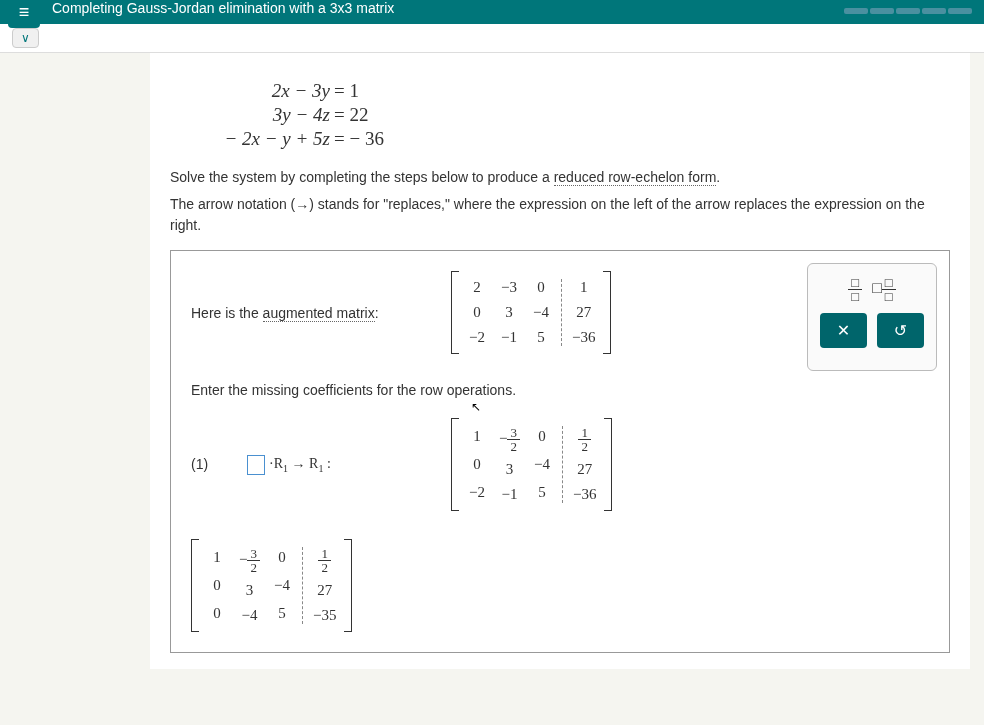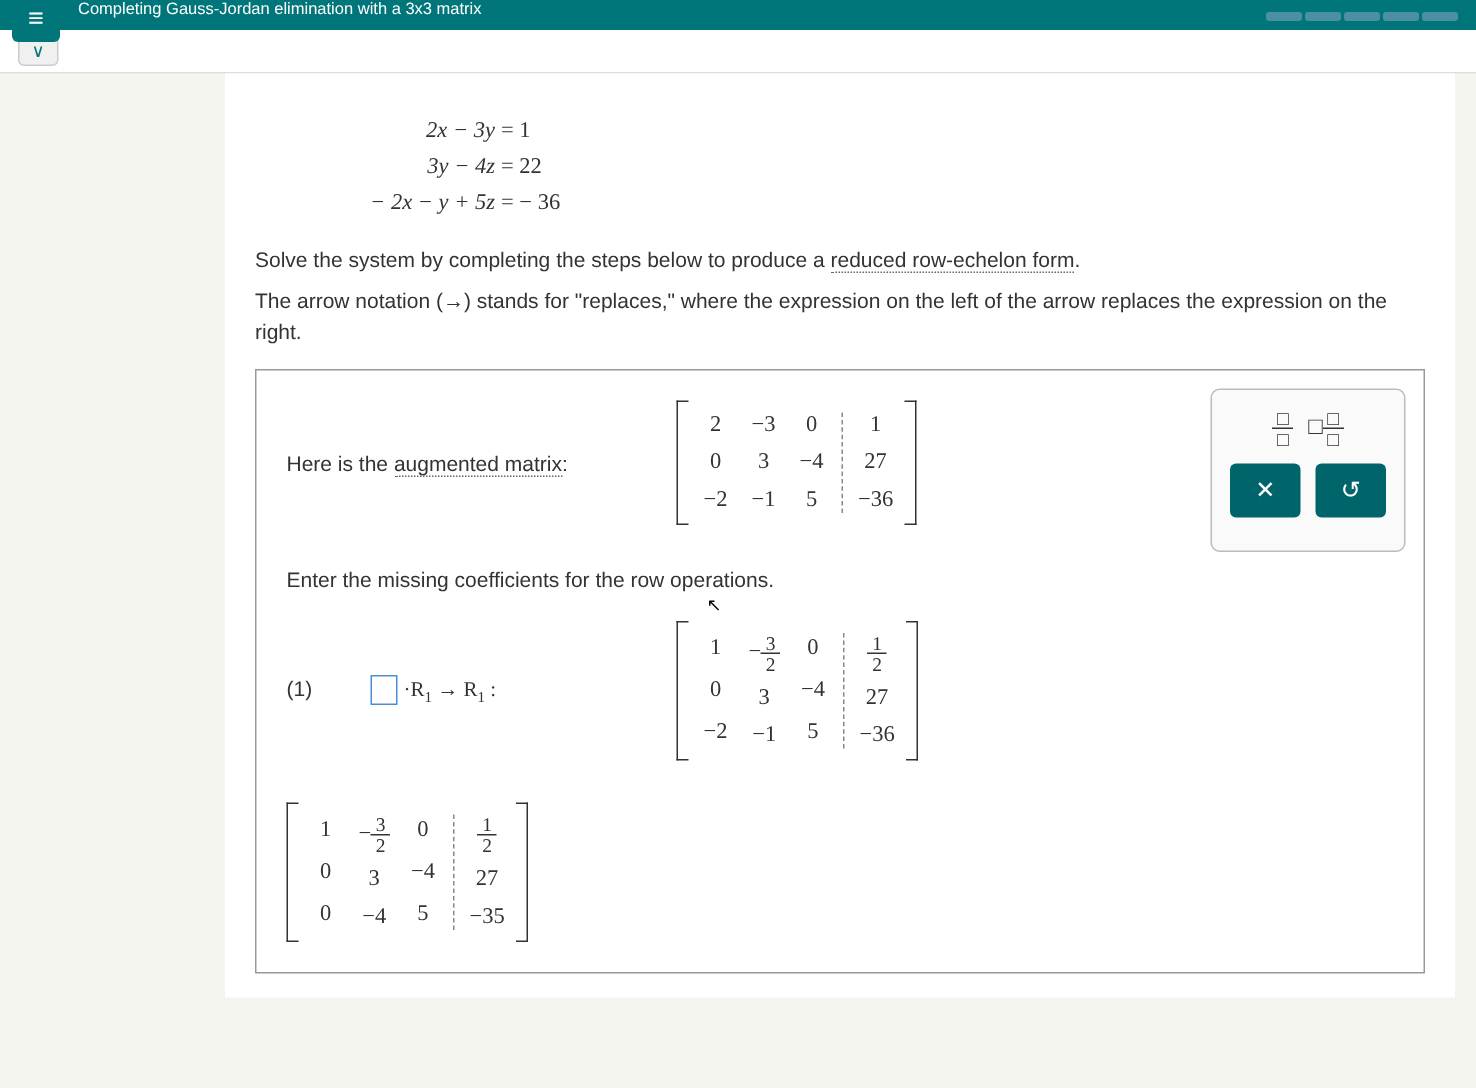--- a/index.html
+++ b/index.html
@@ -1,27 +1,27 @@
 <!DOCTYPE html>
 <html><head>
 <meta charset="utf-8">
 <style>
 * { margin: 0; padding: 0; box-sizing: border-box; }
 body { font-family: Arial, sans-serif; background: #f5f5f0; font-size: 14px; color: #333; }
 .header { background: #00767a; color: white; padding: 0 12px 8px 52px; position: relative; }
 .menu-btn { position: absolute; left: 8px; top: -4px; width: 32px; height: 32px; background: #00767a; border: none; color: white; font-size: 18px; cursor: pointer; border-radius: 4px; }
-.header-title { font-size: 11px; font-weight: normal; }
+.header-title { font-size: 14px; font-weight: normal; }
 .chevron-bar { background: white; border-bottom: 1px solid #ddd; padding: 4px 12px; }
 .chevron { display: inline-block; background: #f0f0f0; border: 1px solid #ccc; border-radius: 4px; padding: 2px 8px; cursor: pointer; color: #00767a; font-size: 12px; }
 .progress-bar { position: absolute; right: 12px; top: 8px; display: flex; gap: 2px; }
 .progress-seg { width: 24px; height: 6px; background: #4a90a0; border-radius: 2px; }
 .content { background: white; margin: 0 12px 0 150px; padding: 16px 20px; max-width: 820px; }
 .intro { margin-bottom: 12px; }
 .dotted { border-bottom: 1px dotted #666; }
-.equations { margin: 10px 0 16px 40px; font-family: 'Times New Roman', serif; font-size: 15px; }
+.equations { margin: 10px 0 16px 40px; font-family: 'Times New Roman', serif; font-size: 19px; }
 .eq-row { display: flex; align-items: center; height: 24px; }
 .eq-left { width: 120px; text-align: right; font-style: italic; }
 .eq-right { padding-left: 4px; }
 .instructions p { margin-bottom: 6px; line-height: 1.5; }
 .workbox { border: 1px solid #999; margin-top: 14px; display: flex; align-items: flex-start; }
 .work-main { flex: 1; padding: 20px; }
 .work-row { display: flex; align-items: center; margin-bottom: 28px; }
 .work-label { width: 260px; }
 .matrix-wrap { display: inline-flex; align-items: stretch; font-family: 'Times New Roman', serif; font-size: 15px; }
 .bracket { width: 8px; border-top: 1.5px solid #333; border-bottom: 1.5px solid #333; }

